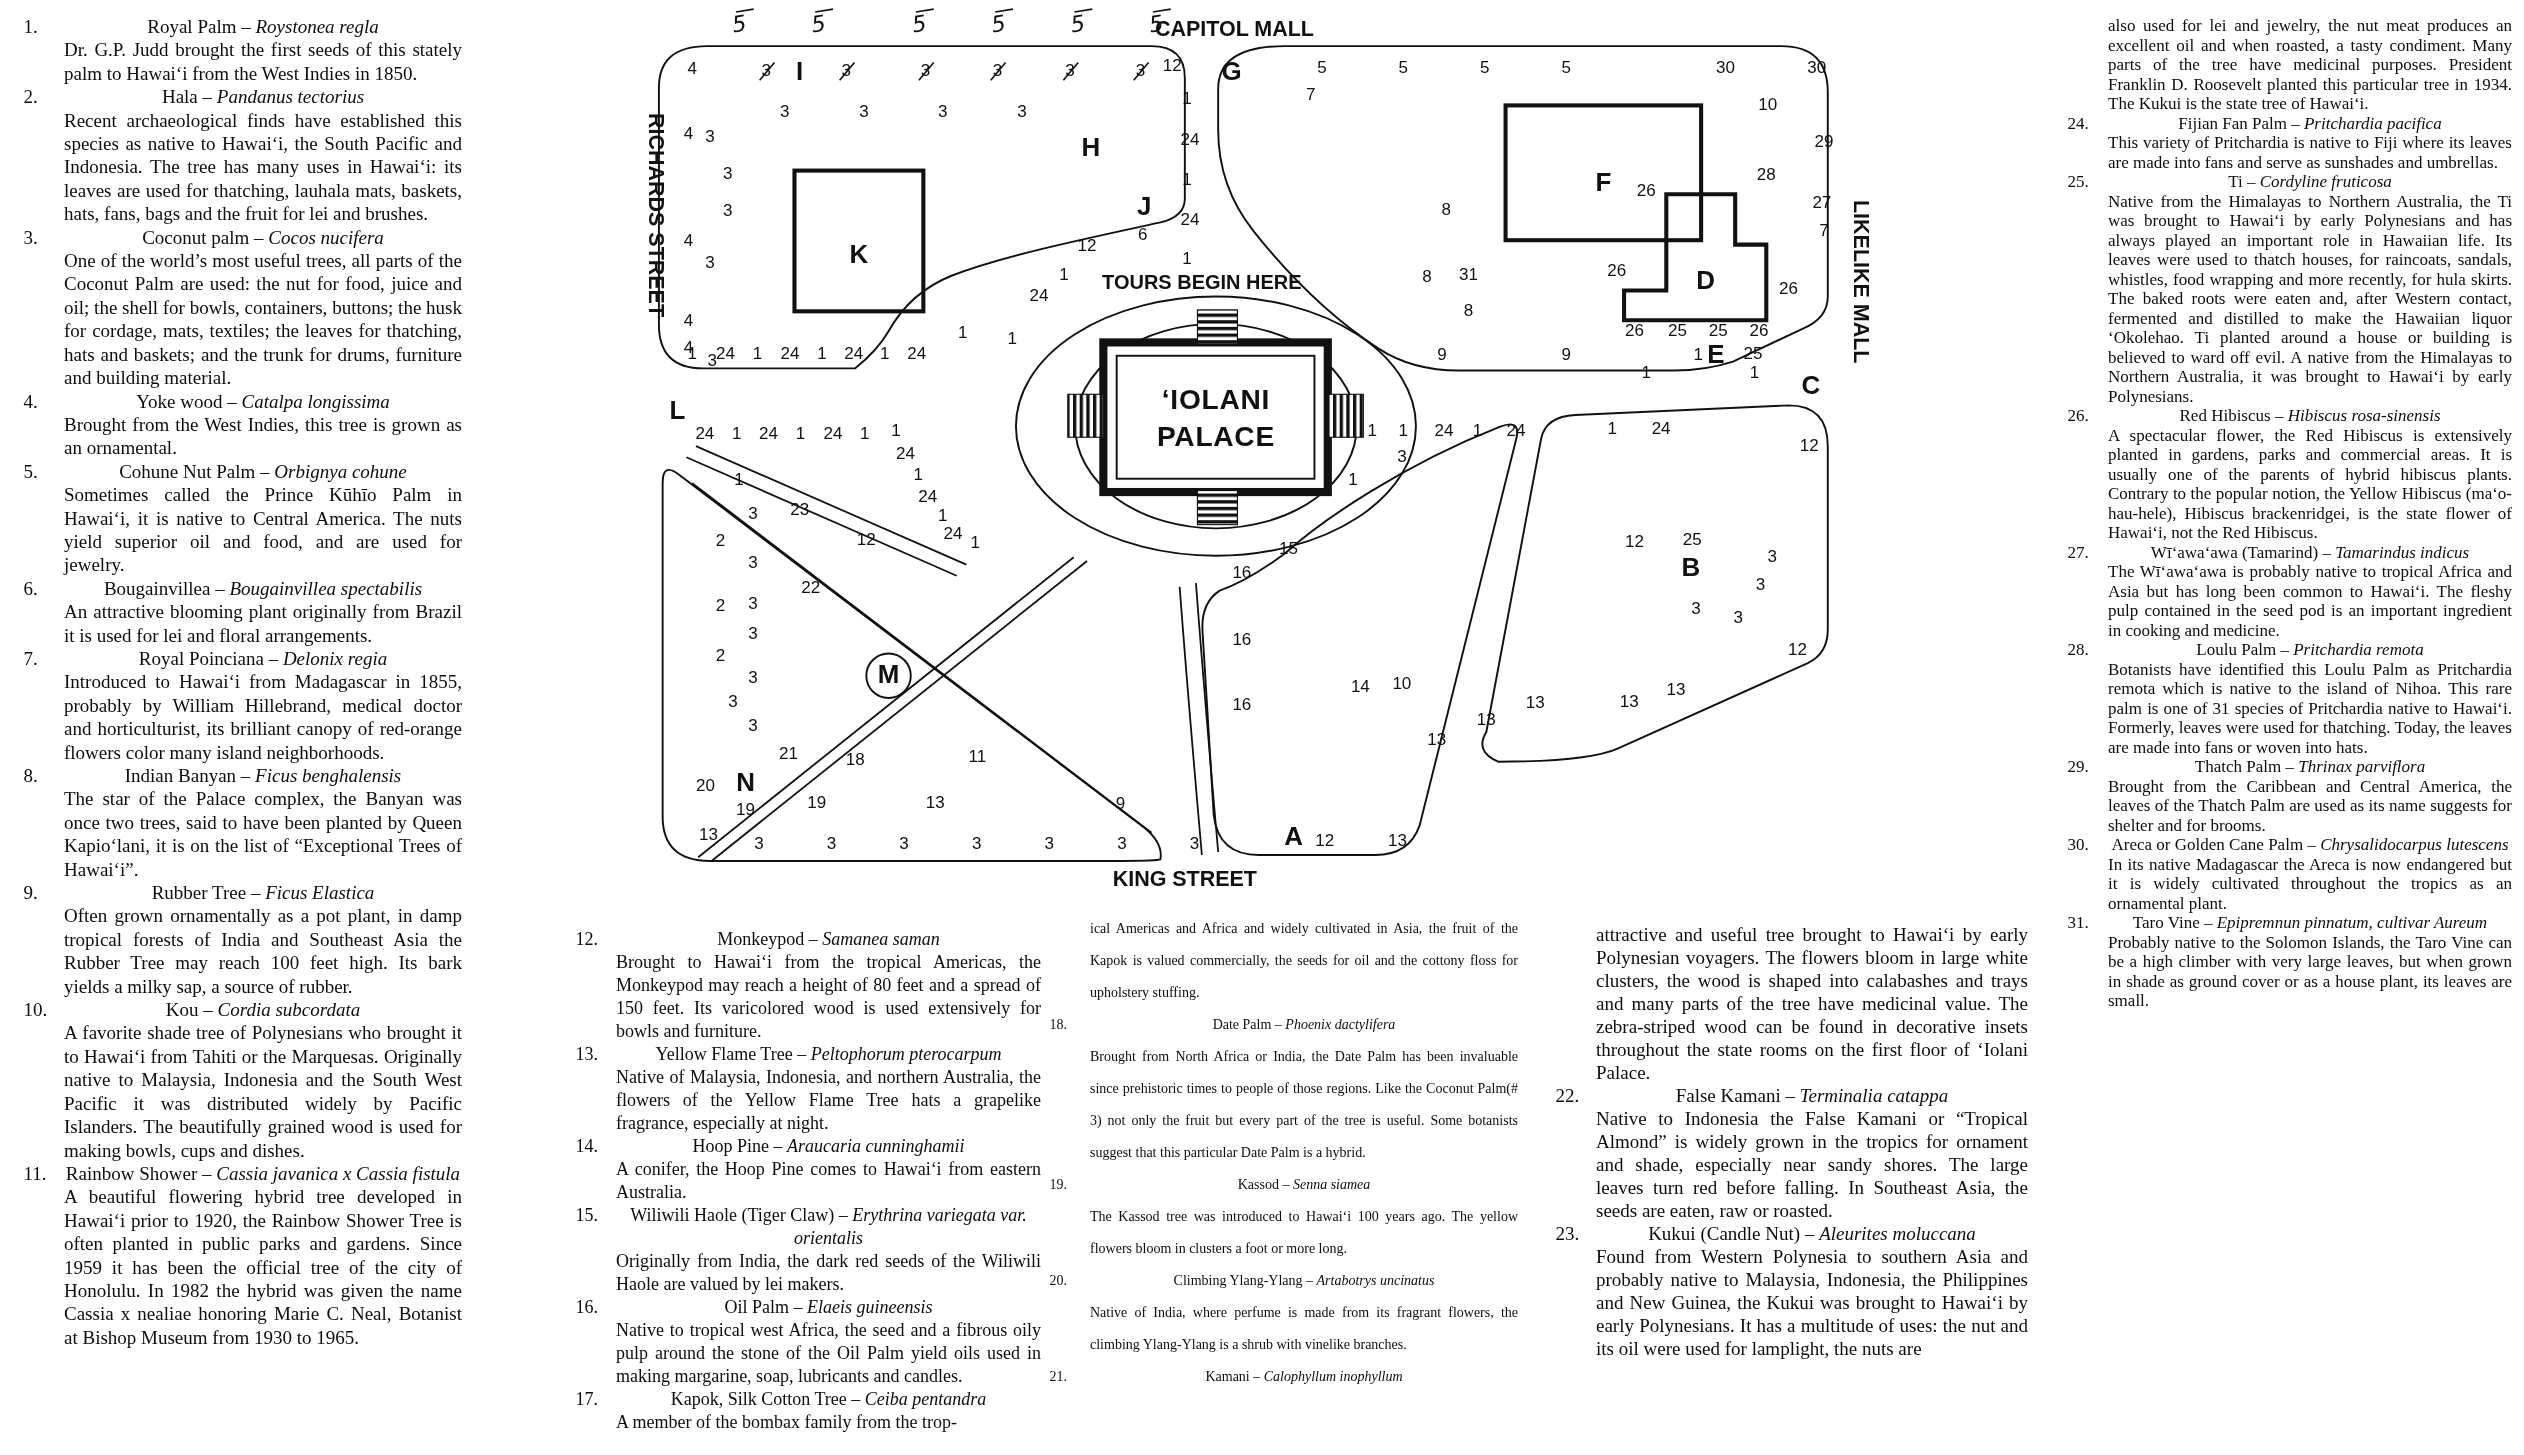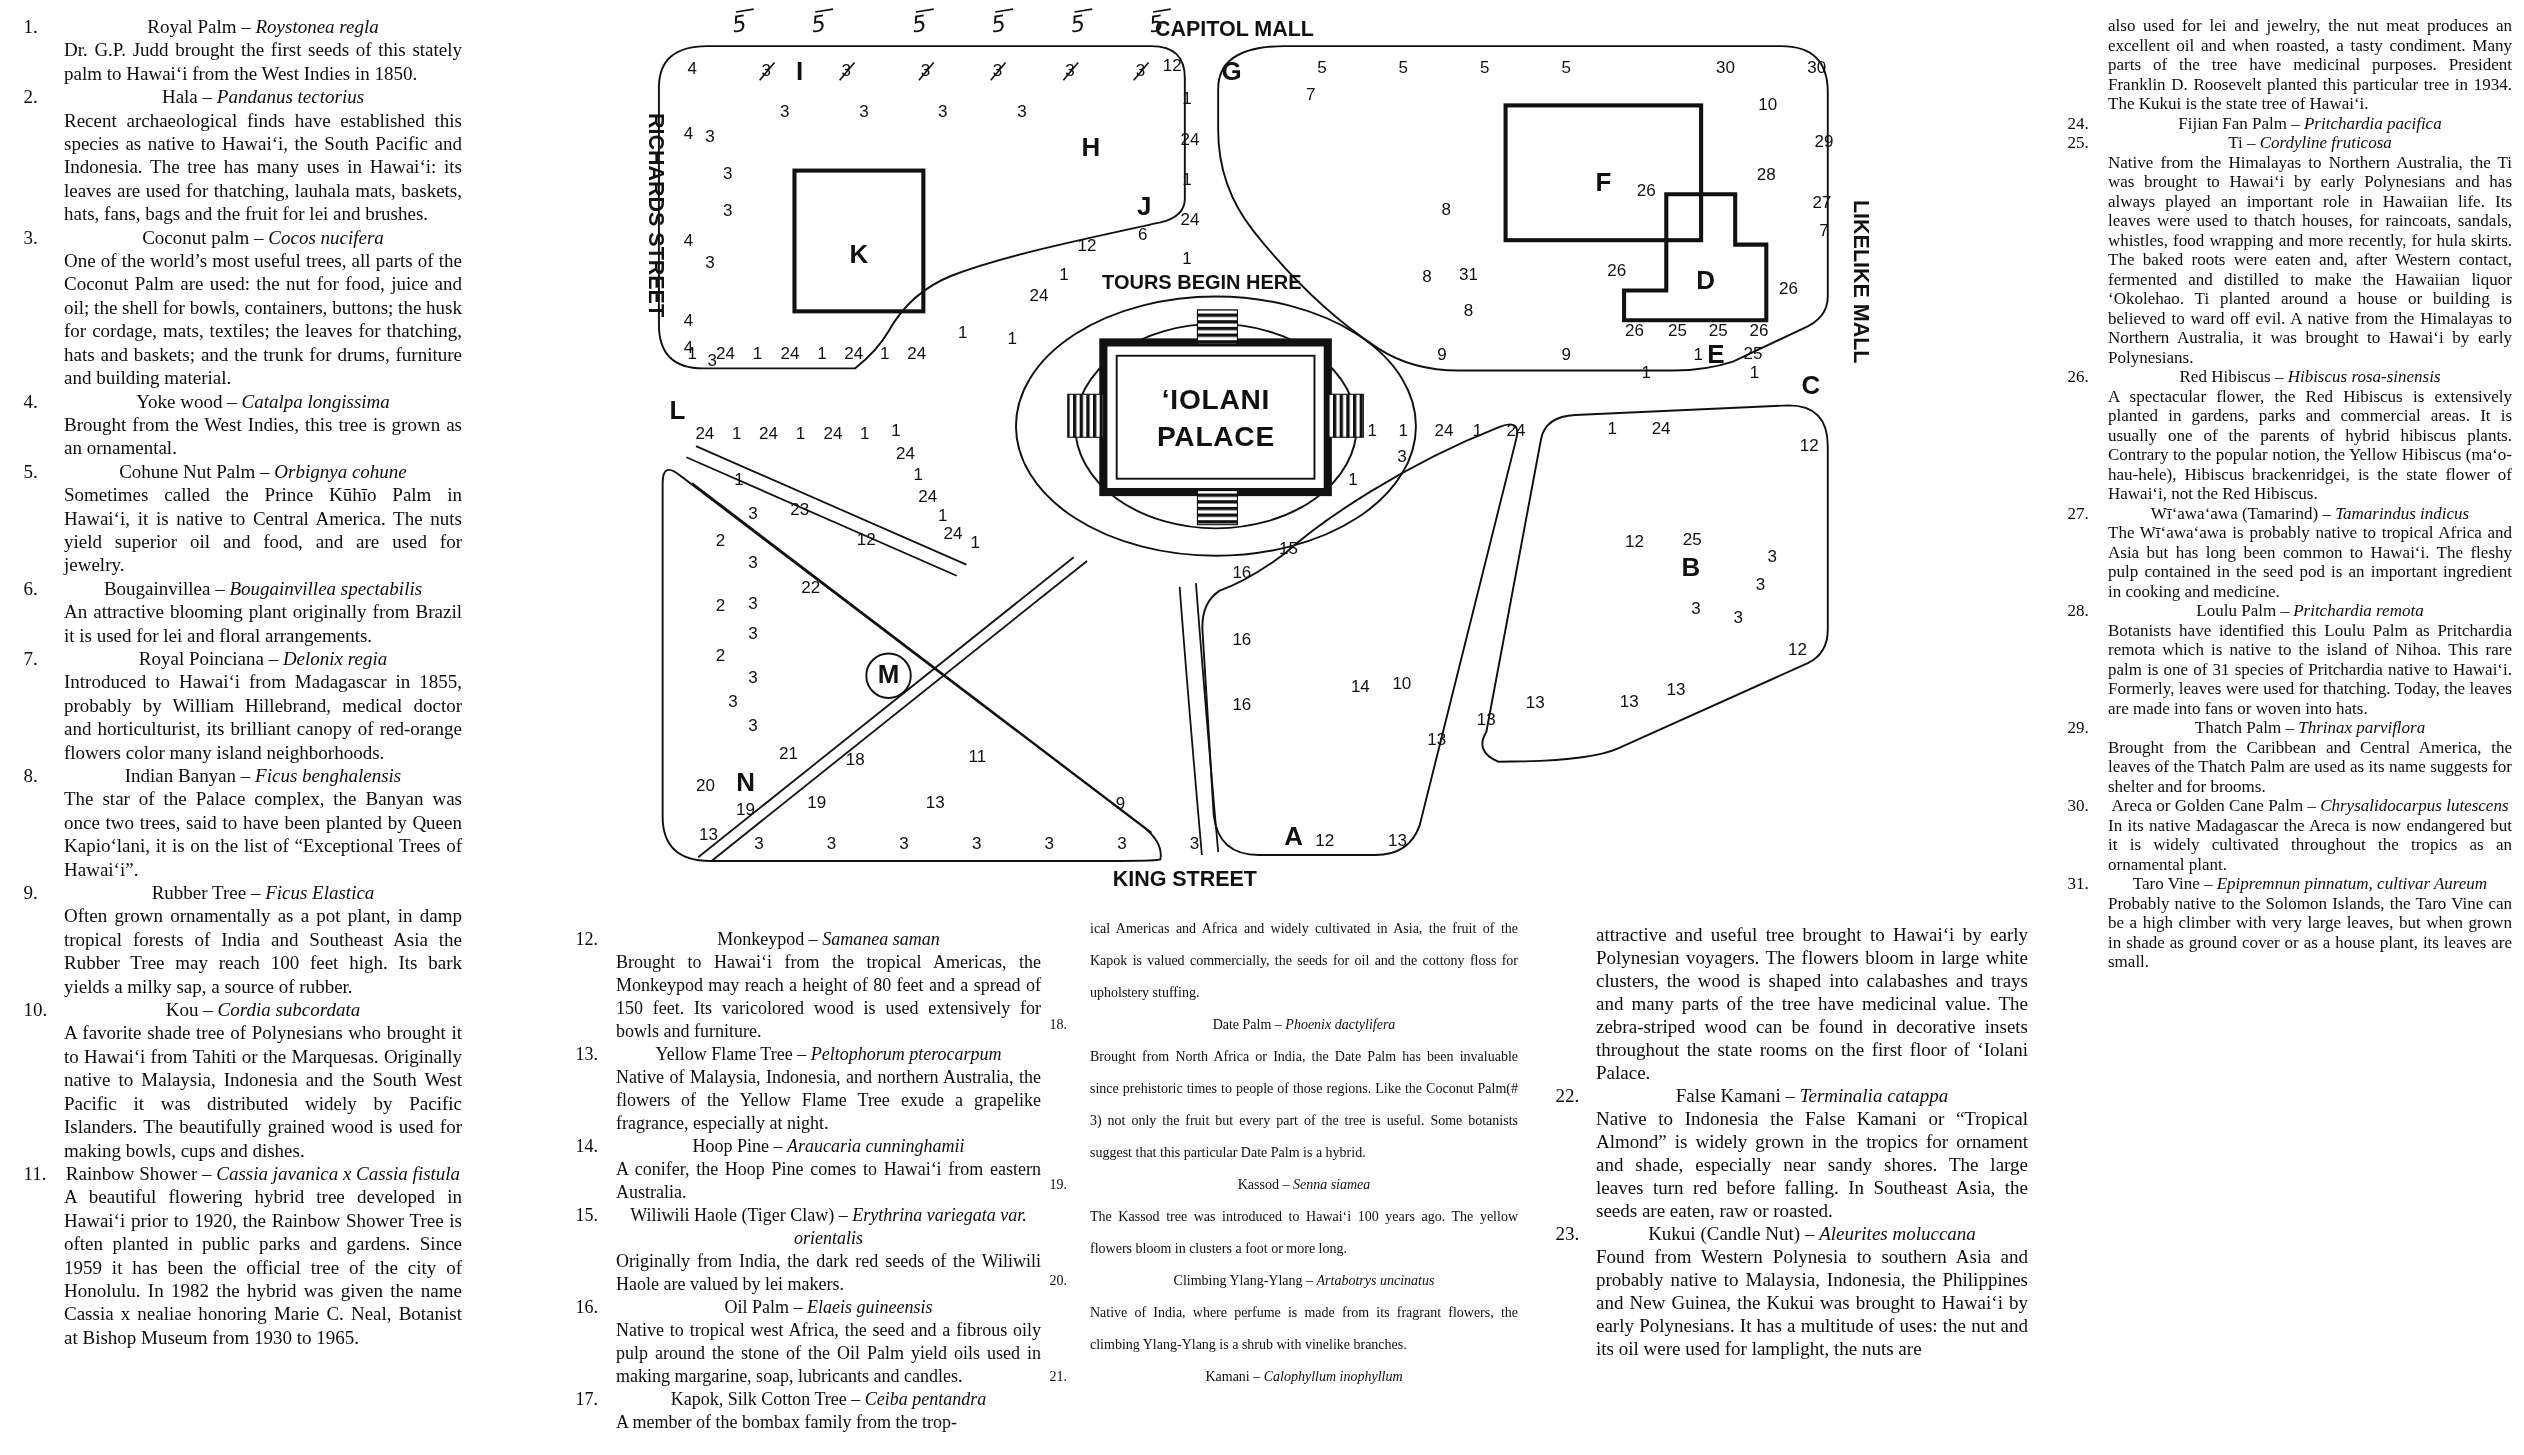--- a/index.html
+++ b/index.html
@@ -324,21 +324,21 @@
 
   <div class="tcol col-b1" id="col-b1">
       <div class="item">
         <span class="num">12.</span>
         <div class="head"><span>Monkeypod</span><span> – </span><span class="sp">Samanea saman</span></div>
         <div class="desc">Brought to Hawai‘i from the tropical Americas, the Monkeypod may reach a height of 80 feet and a spread of 150 feet. Its varicolored wood is used extensively for bowls and furniture.</div>
       </div>
       <div class="item">
         <span class="num">13.</span>
         <div class="head"><span>Yellow Flame Tree</span><span> – </span><span class="sp">Peltophorum pterocarpum</span></div>
-        <div class="desc">Native of Malaysia, Indonesia, and northern Australia, the flowers of the Yellow Flame Tree exude a grapelike fragrance, especially at night.</div>
+        <div class="desc">Native of Malaysia, Indonesia, and northern Australia, the flowers of the Yellow Flame Tree hats a grapelike fragrance, especially at night.</div>
       </div>
       <div class="item">
         <span class="num">14.</span>
         <div class="head"><span>Hoop Pine</span><span> – </span><span class="sp">Araucaria cunninghamii</span></div>
         <div class="desc">A conifer, the Hoop Pine comes to Hawai‘i from eastern Australia.</div>
       </div>
       <div class="item">
         <span class="num">15.</span>
         <div class="head"><span>Wiliwili Haole (Tiger Claw)</span><span> – </span><span class="sp">Erythrina variegata var. orientalis</span></div>
         <div class="desc">Originally from India, the dark red seeds of the Wiliwili Haole are valued by lei makers.</div>
@@ -387,20 +387,21 @@
         <span class="num">23.</span>
         <div class="head"><span>Kukui (Candle Nut)</span><span> – </span><span class="sp">Aleurites moluccana</span></div>
         <div class="desc">Found from Western Polynesia to southern Asia and probably native to Malaysia, Indonesia, the Philippines and New Guinea, the Kukui was brought to Hawai‘i by early Polynesians. It has a multitude of uses: the nut and its oil were used for lamplight, the nuts are</div>
       </div>
     </div>
   <div class="tcol col-right" id="col-right">
       <div class="lead">also used for lei and jewelry, the nut meat produces an excellent oil and when roasted, a tasty condiment. Many parts of the tree have medicinal purposes. President Franklin D. Roosevelt planted this particular tree in 1934. The Kukui is the state tree of Hawai‘i.</div>
       <div class="item">
         <span class="num">24.</span>
         <div class="head"><span>Fijian Fan Palm</span><span> – </span><span class="sp">Pritchardia pacifica</span></div>
+        <div class="desc">This variety of Pritchardia is native to Fiji where its leaves are made into fans and serve as sunshades and umbrellas.</div>
       </div>
       <div class="item">
         <span class="num">25.</span>
         <div class="head"><span>Ti</span><span> – </span><span class="sp">Cordyline fruticosa</span></div>
         <div class="desc">Native from the Himalayas to Northern Australia, the Ti was brought to Hawai‘i by early Polynesians and has always played an important role in Hawaiian life. Its leaves were used to thatch houses, for raincoats, sandals, whistles, food wrapping and more recently, for hula skirts. The baked roots were eaten and, after Western contact, fermented and distilled to make the Hawaiian liquor ‘Okolehao. Ti planted around a house or building is believed to ward off evil. A native from the Himalayas to Northern Australia, it was brought to Hawai‘i by early Polynesians.</div>
       </div>
       <div class="item">
         <span class="num">26.</span>
         <div class="head"><span>Red Hibiscus</span><span> – </span><span class="sp">Hibiscus rosa-sinensis</span></div>
         <div class="desc">A spectacular flower, the Red Hibiscus is extensively planted in gardens, parks and commercial areas. It is usually one of the parents of hybrid hibiscus plants. Contrary to the popular notion, the Yellow Hibiscus (ma‘o-hau-hele), Hibiscus brackenridgei, is the state flower of Hawai‘i, not the Red Hibiscus.</div>

